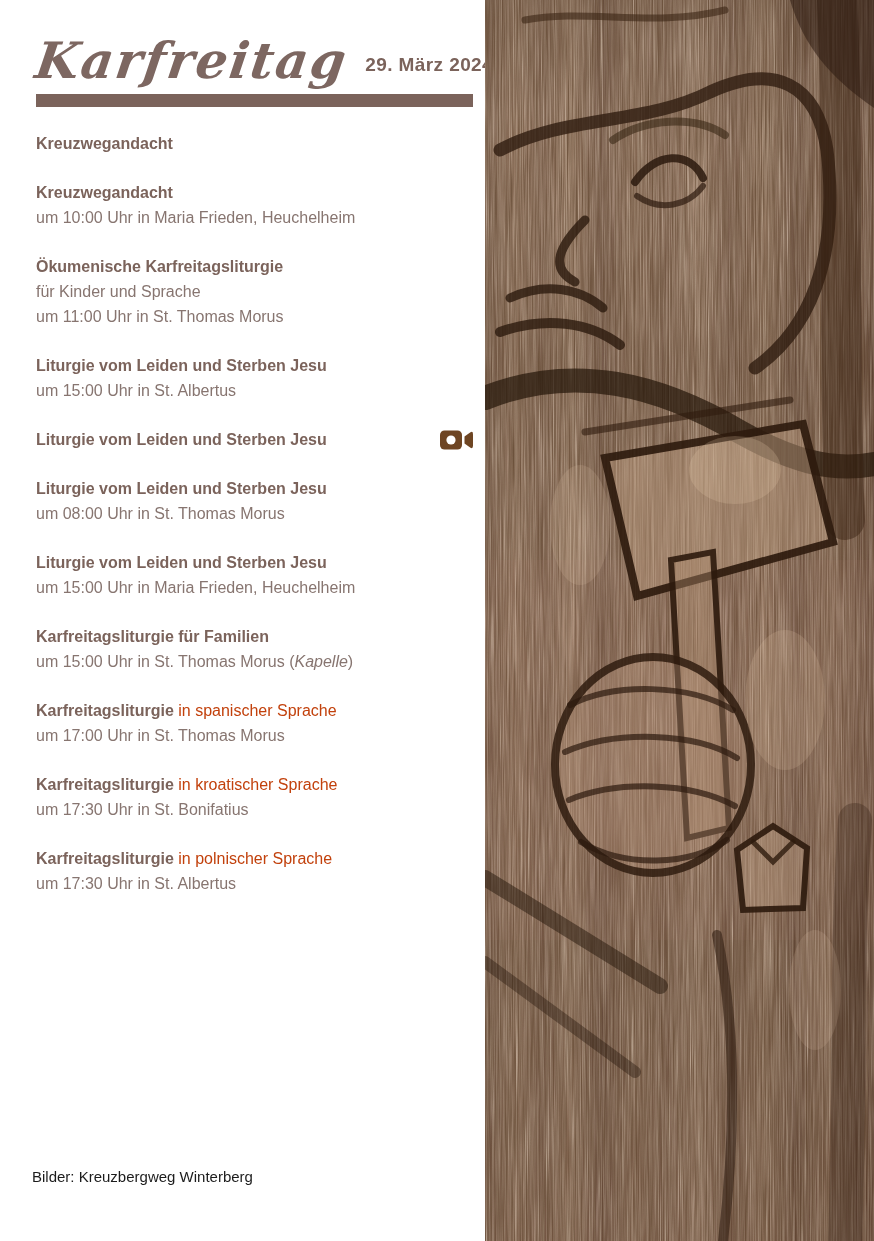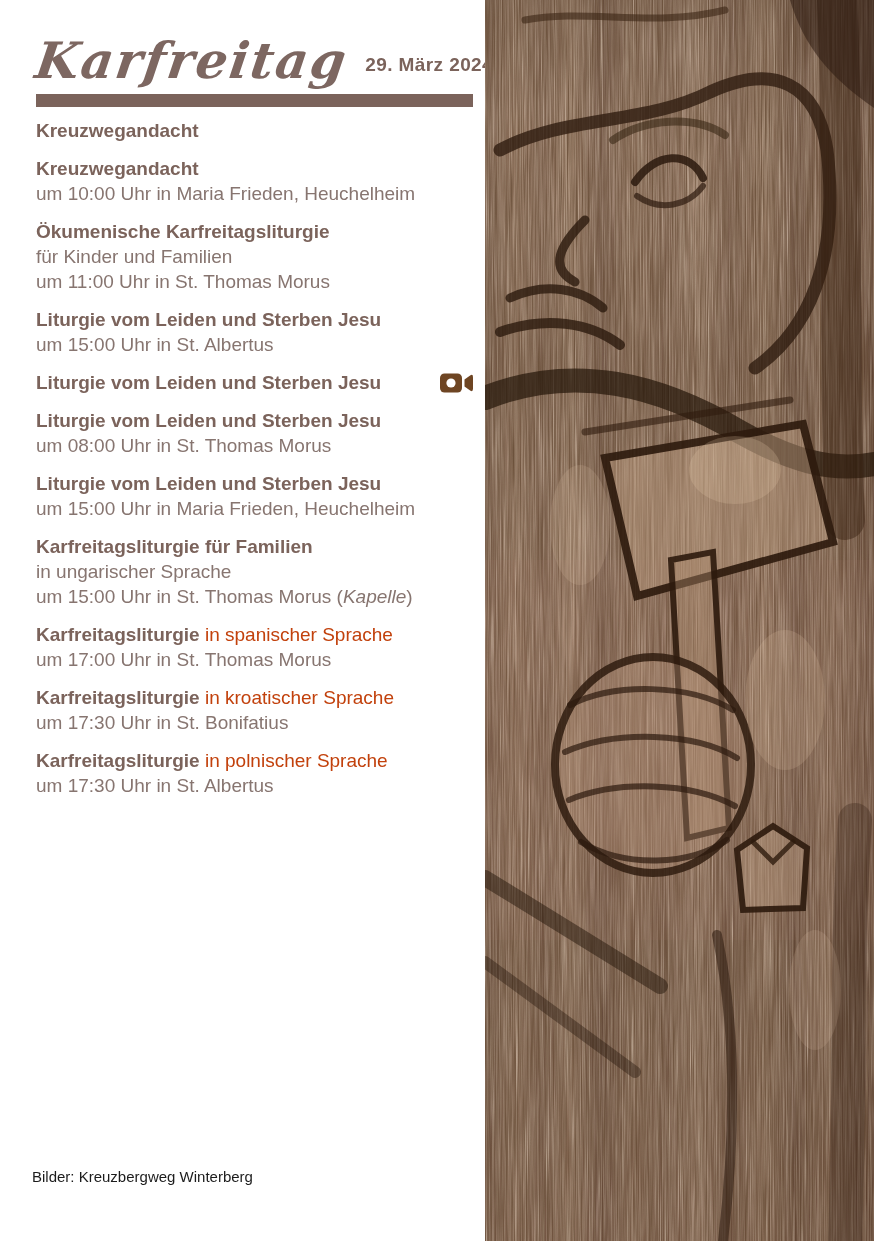--- a/index.html
+++ b/index.html
@@ -14,21 +14,21 @@
     font-family:"DejaVu Serif",serif;font-style:italic;font-weight:bold;
     font-size:50px;line-height:1;color:#7d6761;transform:skewX(-8deg);
     letter-spacing:2px;white-space:nowrap;
   }
   .date{
     font-size:19px;font-weight:bold;color:#7b635b;
     margin:0 0 10px 18px;letter-spacing:.4px;white-space:nowrap;
   }
   .rule{margin:8px 0 0 36px;width:437px;height:13px;background:#7b635b;}
   #schedule{margin:11px 12px 0 36px;}
-  .entry{position:relative;margin-bottom:13px;line-height:25px;font-size:19px;}
+  .entry{position:relative;margin-bottom:13px;line-height:25px;font-size:16px;margin-top:24px;}
   .entry-title{color:#7b635b;font-weight:bold;}
   .entry-title .suffix{color:#c2410c;font-weight:normal;}
   .entry-line{color:#877570;}
   .entry-line .ital{font-style:italic;}
   .video-icon{position:absolute;left:404px;top:1px;width:33px;height:24px;display:block;}
   footer{position:absolute;left:32px;top:1166px;font-size:15px;line-height:21px;color:#1c1c1c;}
   .photo{position:absolute;left:485px;top:0;width:389px;height:1241px;overflow:hidden;}
   .photo svg{display:block;width:389px;height:1241px;}
 </style>
 </head>
@@ -46,21 +46,21 @@
   <main id="schedule">
       <div class="entry">
         <div class="entry-title"><span>Kreuzwegandacht</span></div>
       </div>
       <div class="entry">
         <div class="entry-title"><span>Kreuzwegandacht</span></div>
         <div class="entry-line">um 10:00 Uhr in Maria Frieden, Heuchelheim</div>
       </div>
       <div class="entry">
         <div class="entry-title"><span>Ökumenische Karfreitagsliturgie</span></div>
-        <div class="entry-line">für Kinder und Familien</div>
+        <div class="entry-line">für Kinder und Sprache</div>
         <div class="entry-line">um 11:00 Uhr in St. Thomas Morus</div>
       </div>
       <div class="entry">
         <div class="entry-title"><span>Liturgie vom Leiden und Sterben Jesu</span></div>
         <div class="entry-line">um 15:00 Uhr in St. Albertus</div>
       </div>
       <div class="entry">
         <div class="entry-title"><span>Liturgie vom Leiden und Sterben Jesu</span><svg class="video-icon" viewBox="0 0 33 24" xmlns="http://www.w3.org/2000/svg">
     <rect x="0" y="2.5" width="22" height="19" rx="4.5" fill="#6e4523"></rect>
     <circle cx="11" cy="12" r="4.6" fill="#ffffff"></circle>
@@ -70,21 +70,20 @@
       <div class="entry">
         <div class="entry-title"><span>Liturgie vom Leiden und Sterben Jesu</span></div>
         <div class="entry-line">um 08:00 Uhr in St. Thomas Morus</div>
       </div>
       <div class="entry">
         <div class="entry-title"><span>Liturgie vom Leiden und Sterben Jesu</span></div>
         <div class="entry-line">um 15:00 Uhr in Maria Frieden, Heuchelheim</div>
       </div>
       <div class="entry">
         <div class="entry-title"><span>Karfreitagsliturgie für Familien</span></div>
-        <div class="entry-line">in ungarischer Sprache</div>
         <div class="entry-line"><span>um 15:00 Uhr in St. Thomas Morus (</span><span class="ital">Kapelle</span><span>)</span></div>
       </div>
       <div class="entry">
         <div class="entry-title"><span>Karfreitagsliturgie</span><span class="suffix"> in spanischer Sprache</span></div>
         <div class="entry-line">um 17:00 Uhr in St. Thomas Morus</div>
       </div>
       <div class="entry">
         <div class="entry-title"><span>Karfreitagsliturgie</span><span class="suffix"> in kroatischer Sprache</span></div>
         <div class="entry-line">um 17:30 Uhr in St. Bonifatius</div>
       </div>

